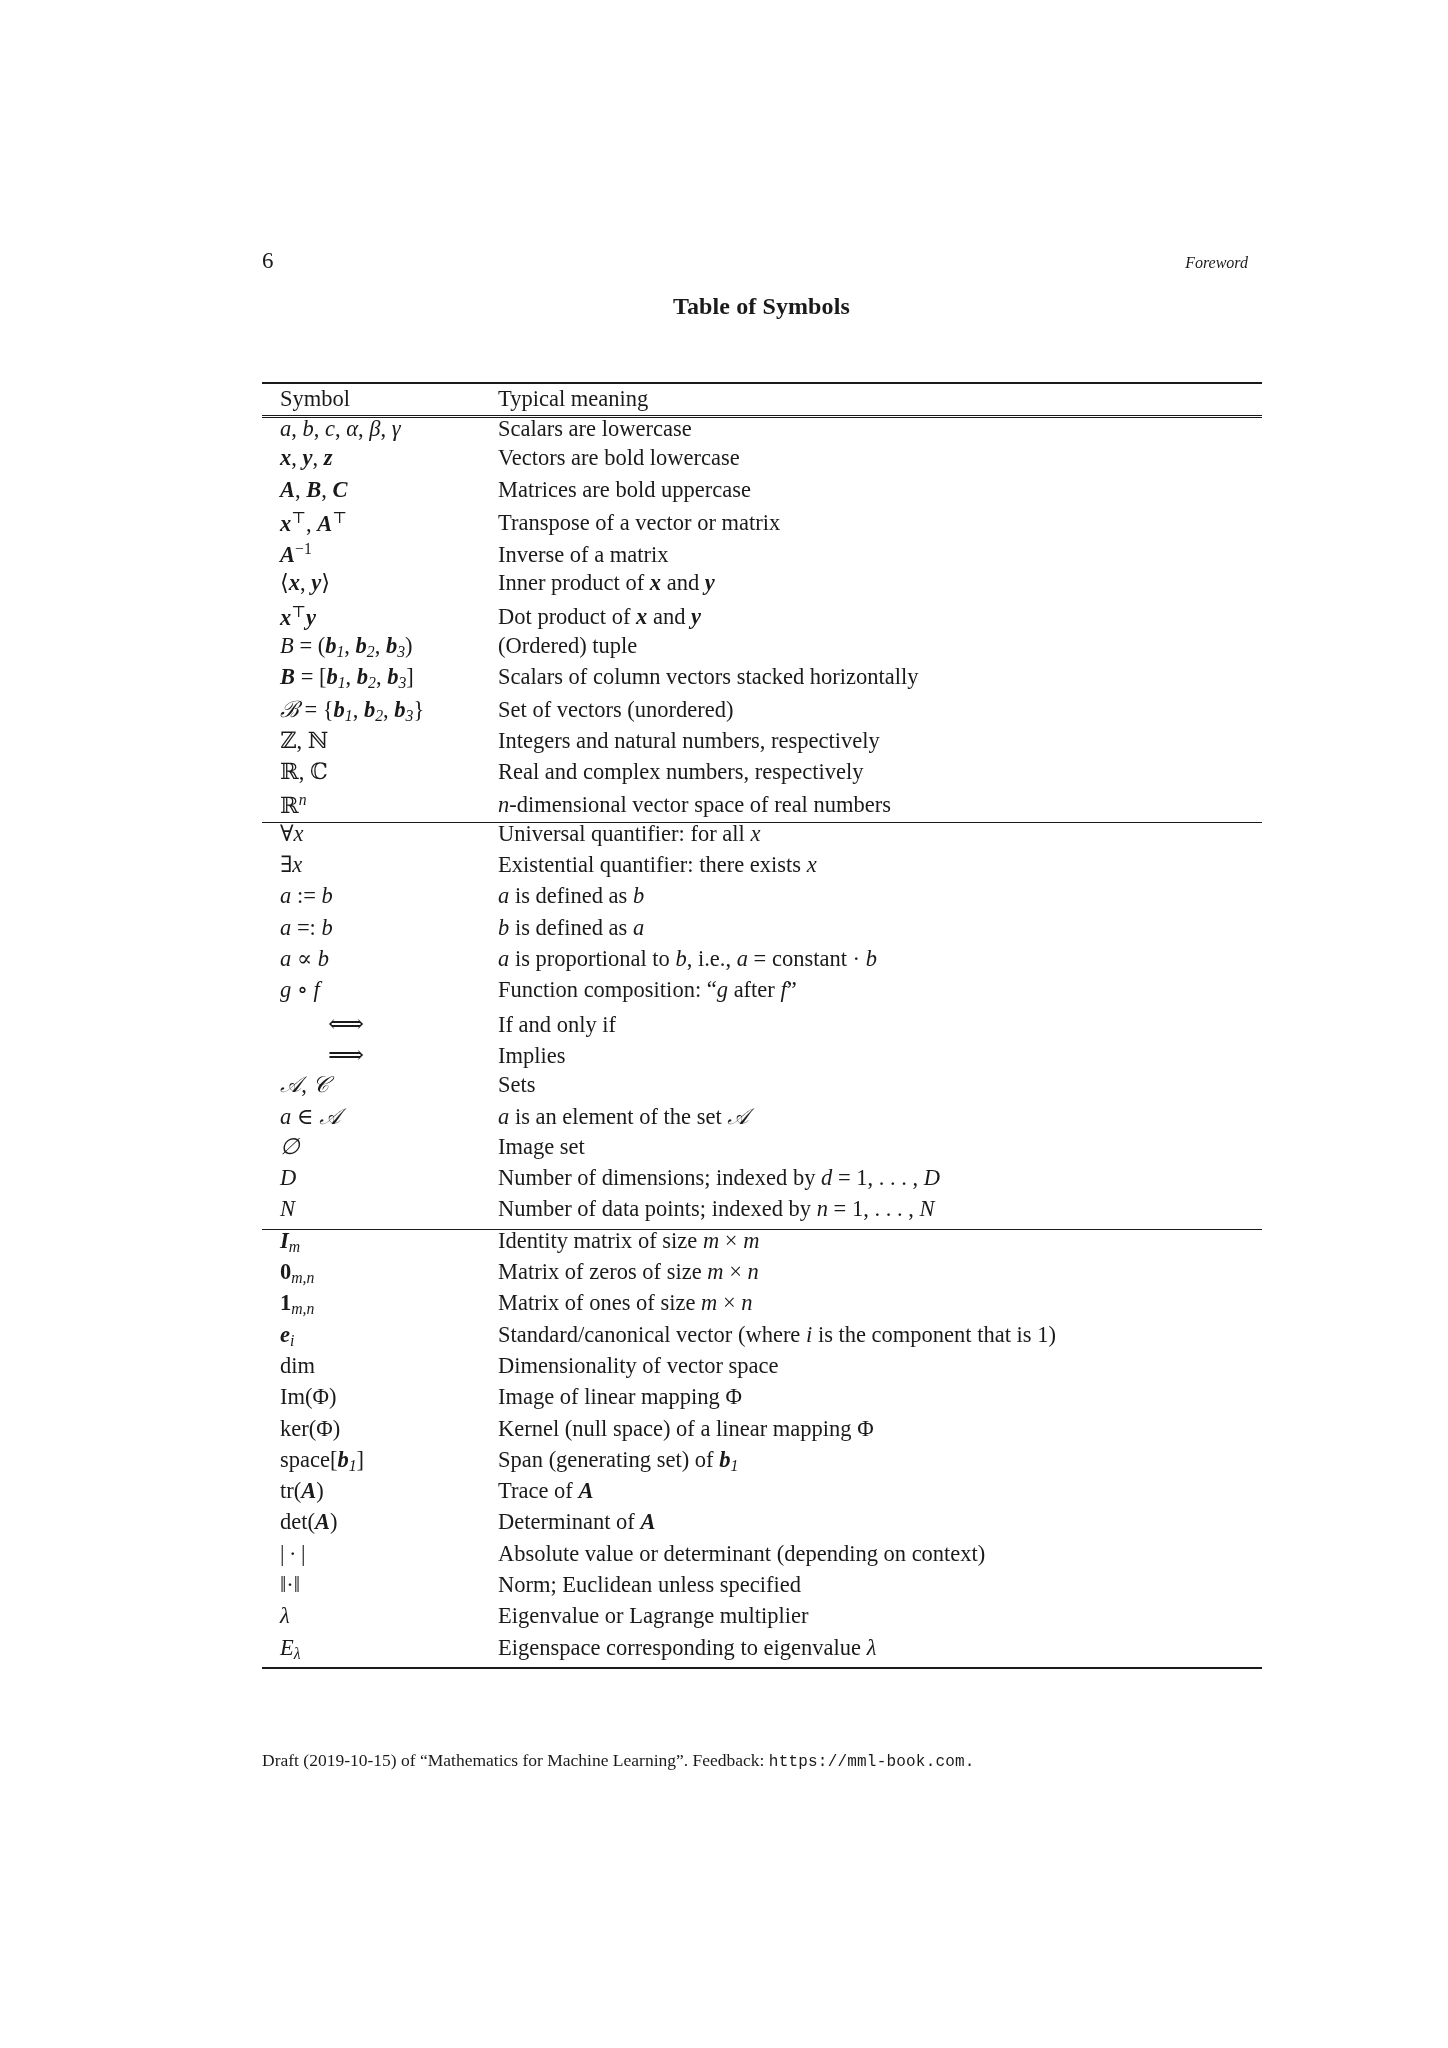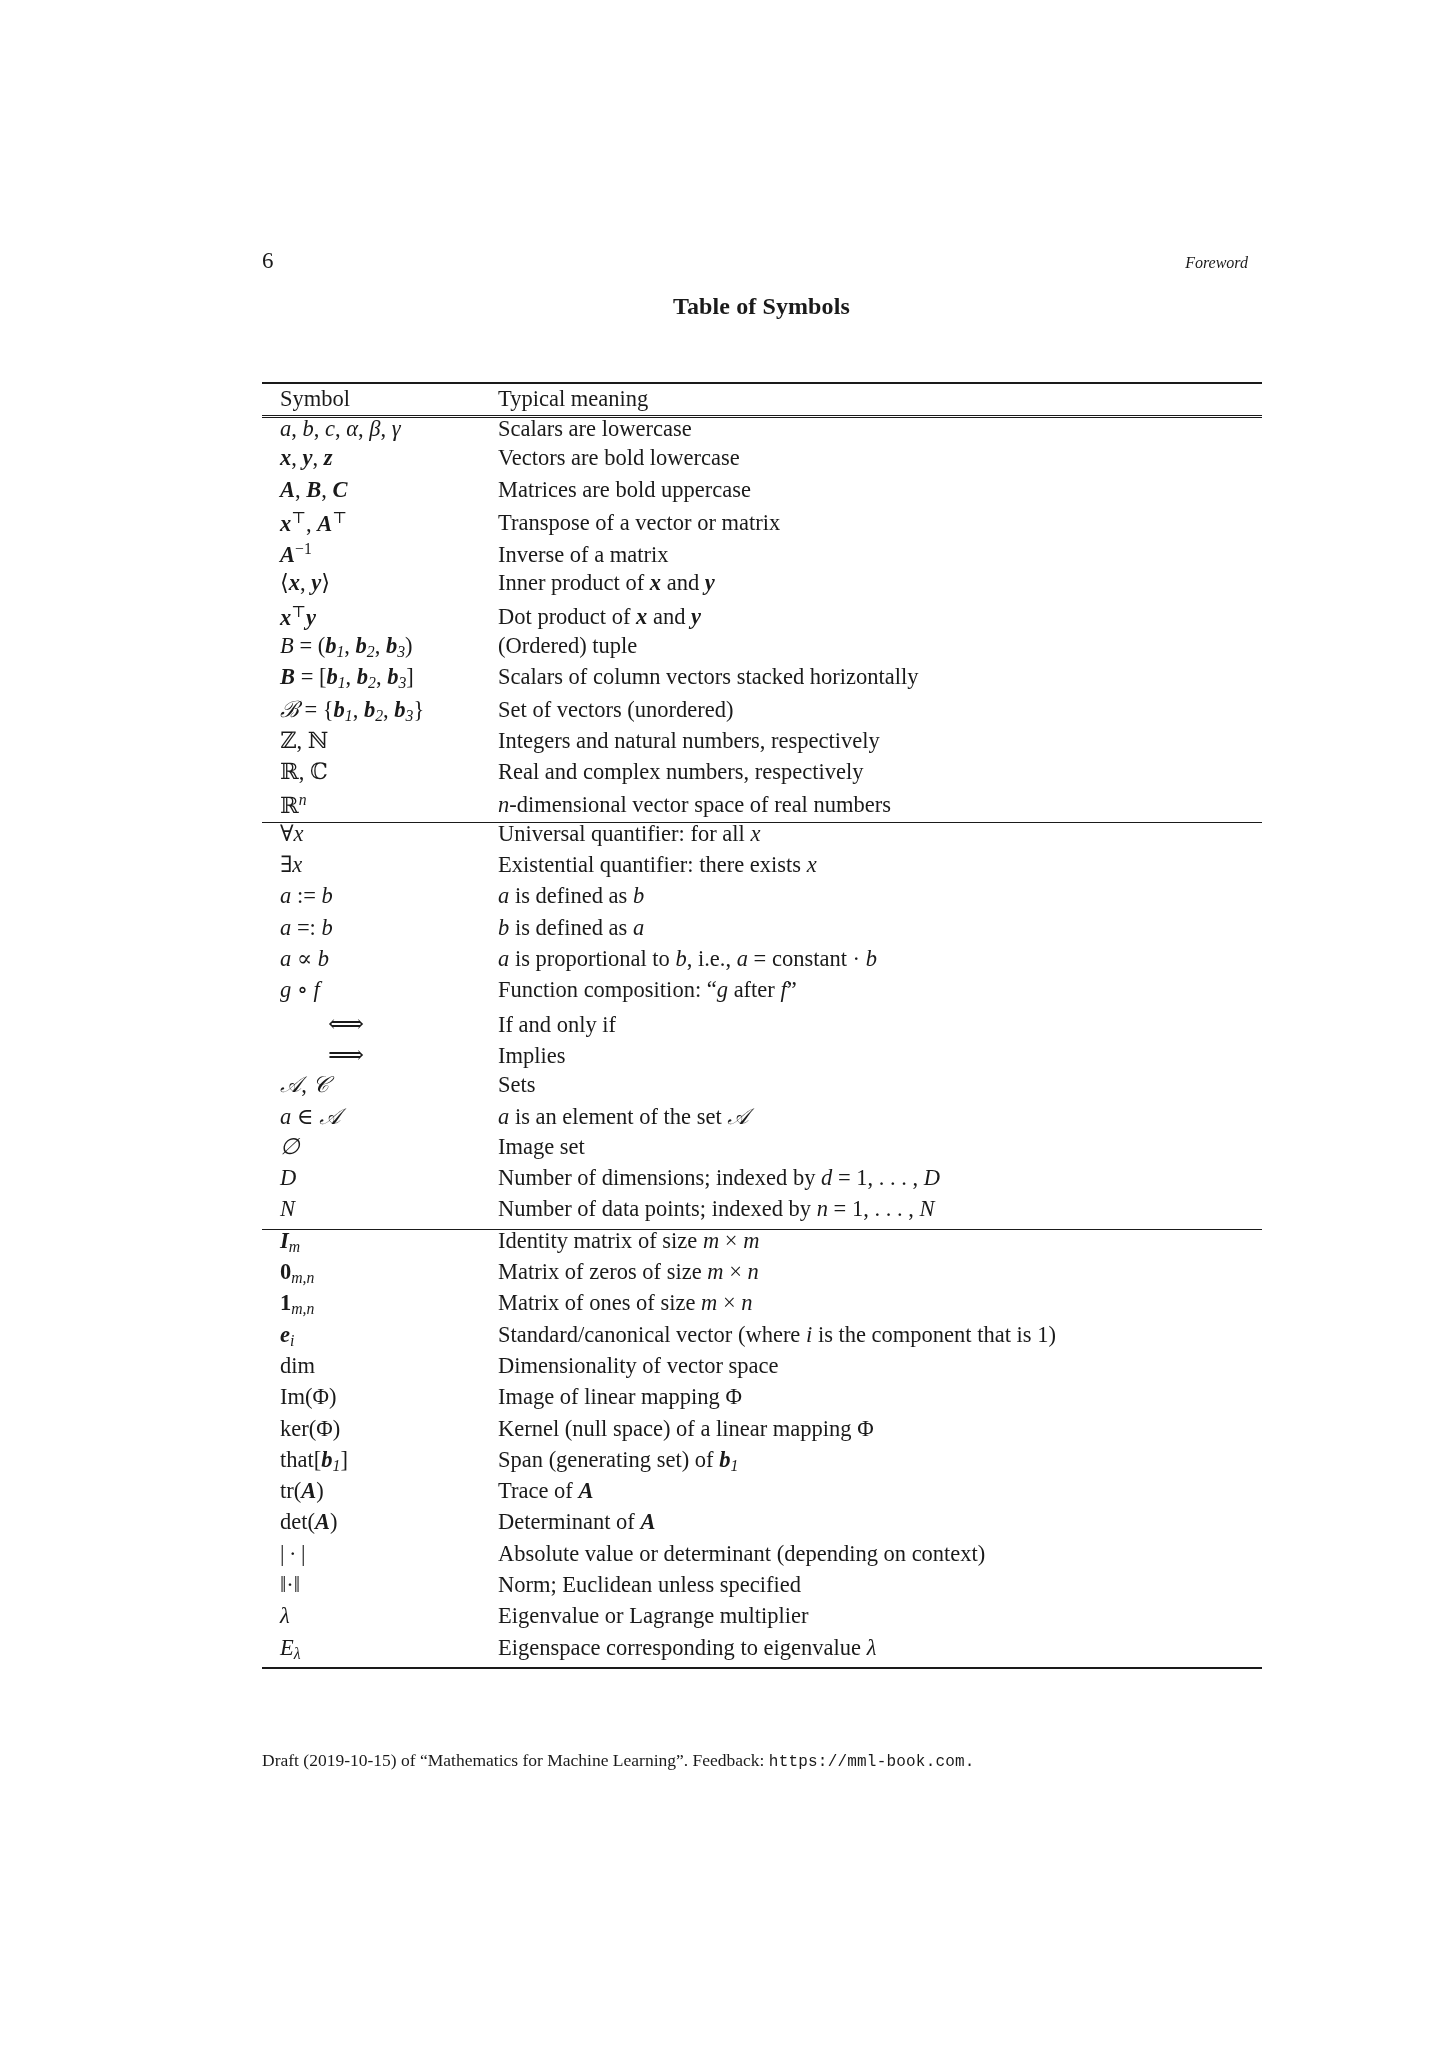--- a/index.html
+++ b/index.html
@@ -248,21 +248,21 @@
       </tr>
       <tr>
         <td class="col-sym"><span class="op">Im</span>(Φ)</td>
         <td class="col-mean">Image of linear mapping Φ</td>
       </tr>
       <tr>
         <td class="col-sym"><span class="op">ker</span>(Φ)</td>
         <td class="col-mean">Kernel (null space) of a linear mapping Φ</td>
       </tr>
       <tr>
-        <td class="col-sym"><span class="op">that</span>[<span class="mb">b</span><span class="sub">1</span>]</td>
+        <td class="col-sym"><span class="op">space</span>[<span class="mb">b</span><span class="sub">1</span>]</td>
         <td class="col-mean">Span (generating set) of <span class="mb">b</span><span class="sub">1</span></td>
       </tr>
       <tr>
         <td class="col-sym"><span class="op">tr</span>(<span class="mbu">A</span>)</td>
         <td class="col-mean">Trace of <span class="mbu">A</span></td>
       </tr>
       <tr>
         <td class="col-sym"><span class="op">det</span>(<span class="mbu">A</span>)</td>
         <td class="col-mean">Determinant of <span class="mbu">A</span></td>
       </tr>

